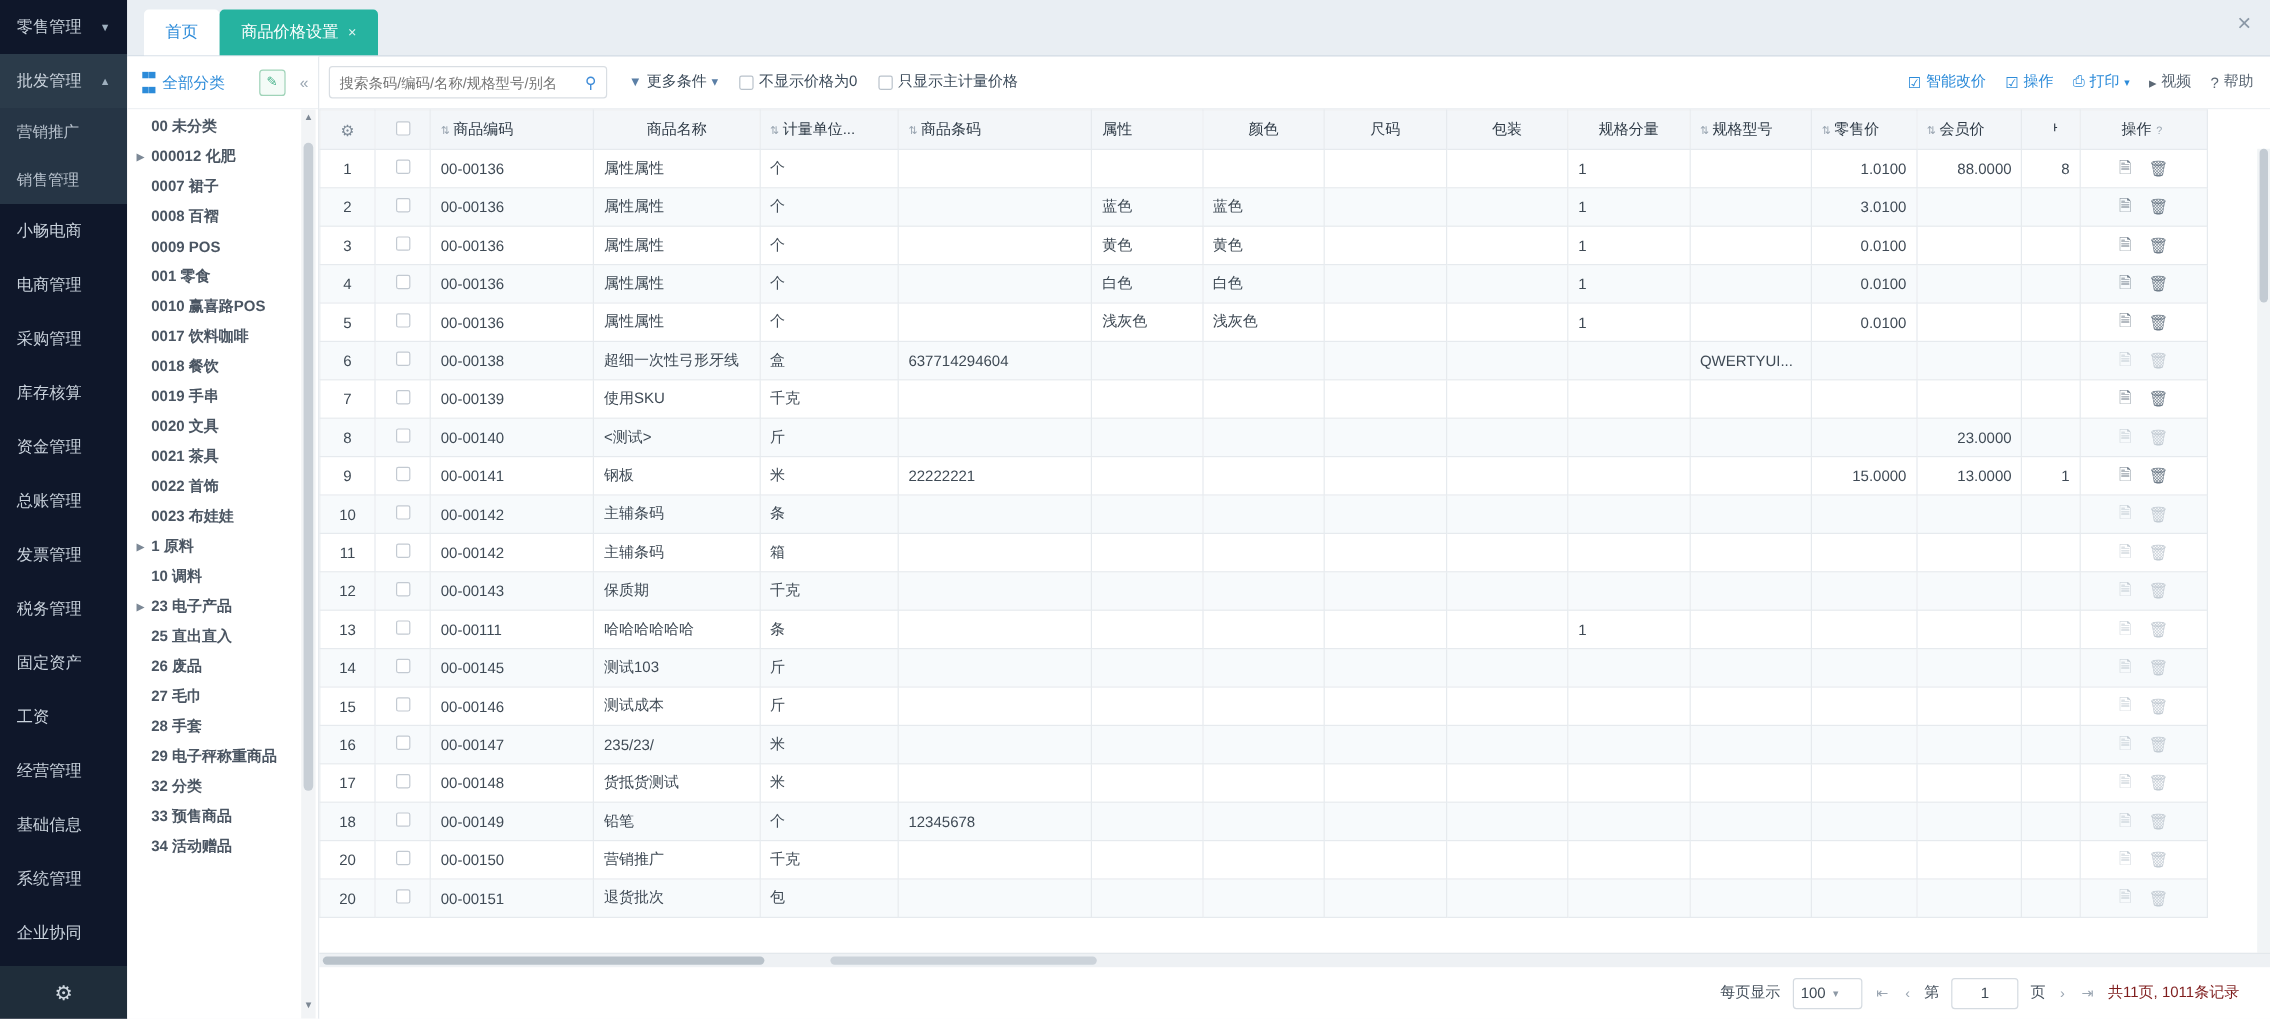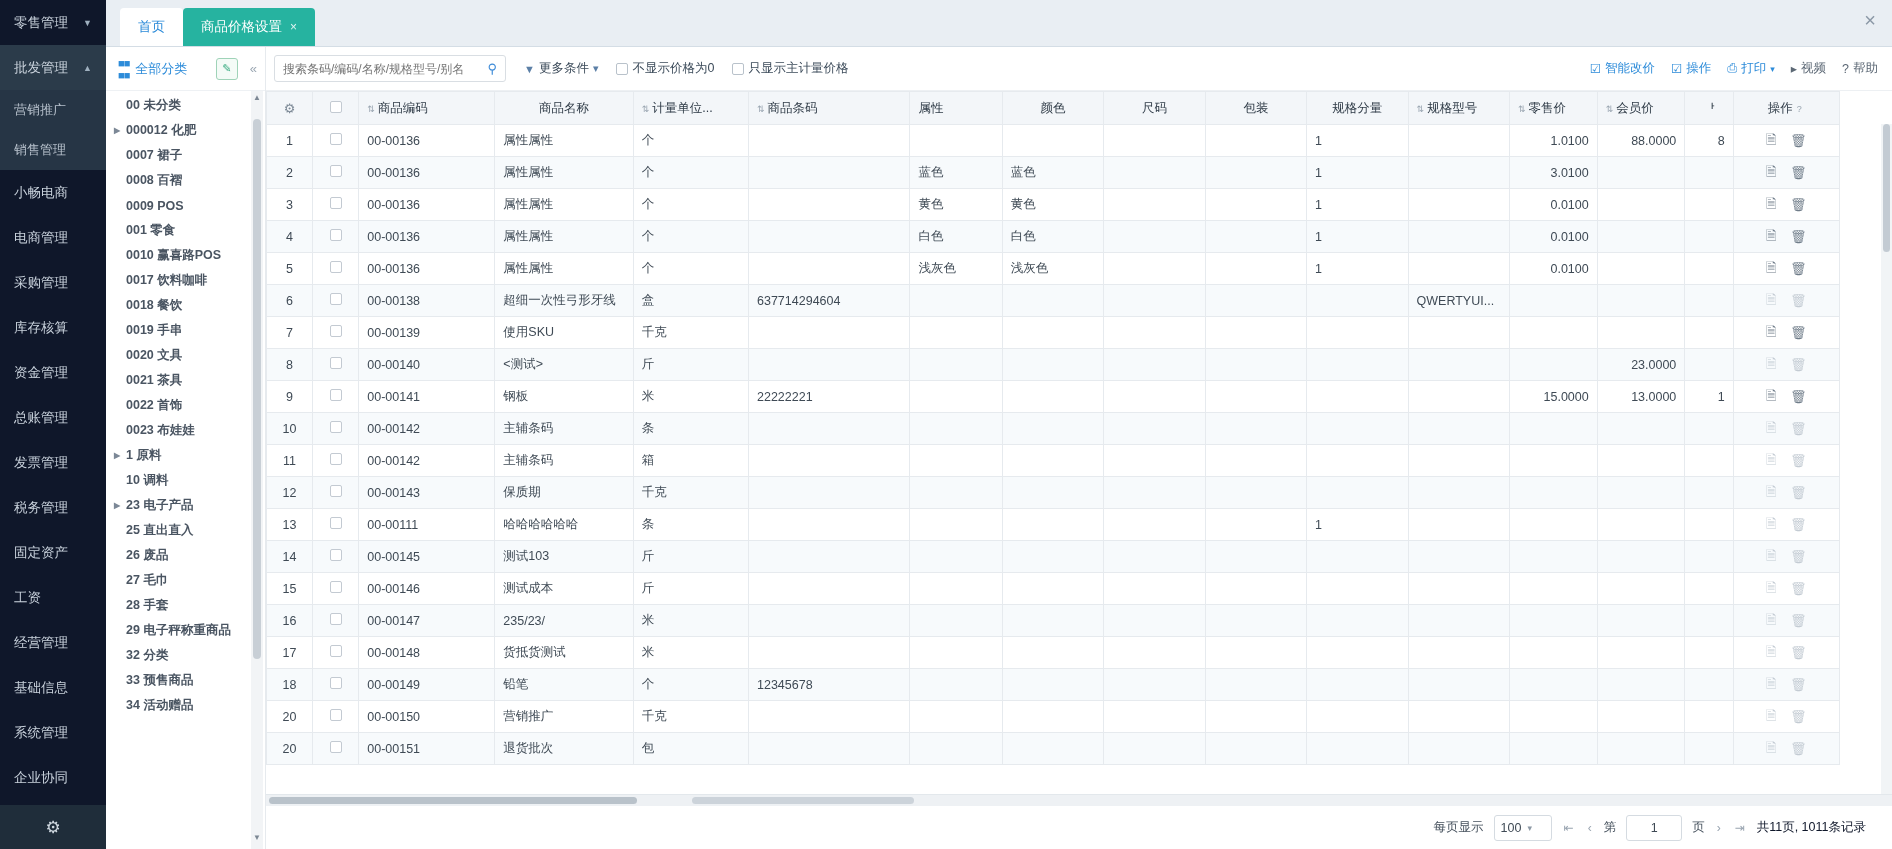--- a/index.html
+++ b/index.html
@@ -177,21 +177,21 @@
     border:1px solid #d5dbe1; border-radius:3px; height:26px; min-width:58px;
     display:flex; align-items:center; padding:0 6px; gap:6px;
     background:#fff; color:#3f4a55;
   }
   .selbox .cv { color:#8d99a5; font-size:9px; }
   .pg-ic { color:#9aa5b1; font-size:12px; padding:0 2px; }
   .pg-in {
     width:56px; height:26px; border:1px solid #d5dbe1; border-radius:3px;
     text-align:center; font-size:12.5px; color:#3f4a55; font-family:"Liberation Sans",sans-serif;
   }
-  .total { color:#0f172a; }
+  .total { color:#7f1d1d; }
 </style>
 </head>
 <body>
 
 <div id="app">
 
   <div class="sidebar">
     <div id="side-items">
         <div class="side-item">
           <span>零售管理</span>

